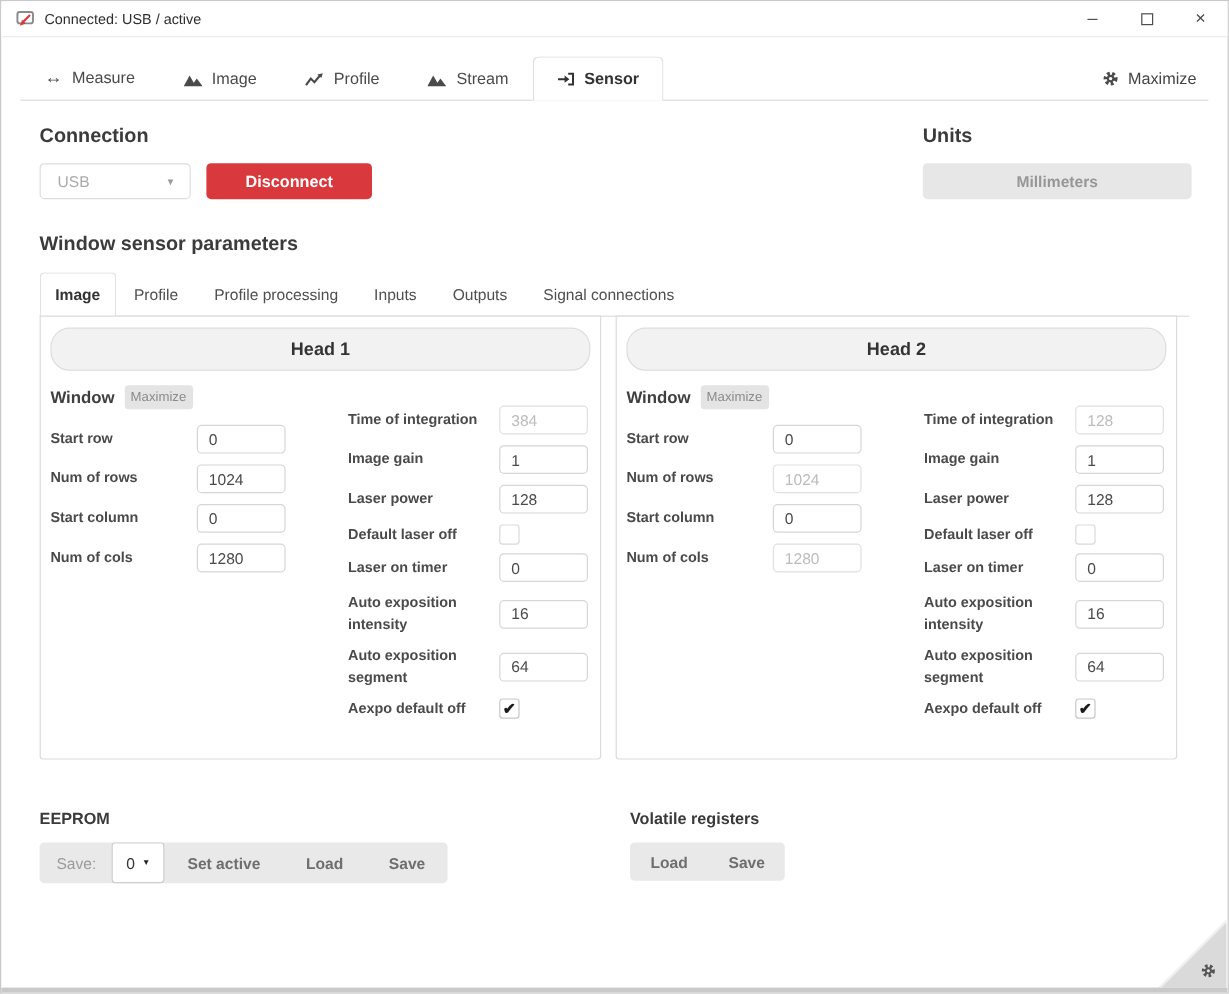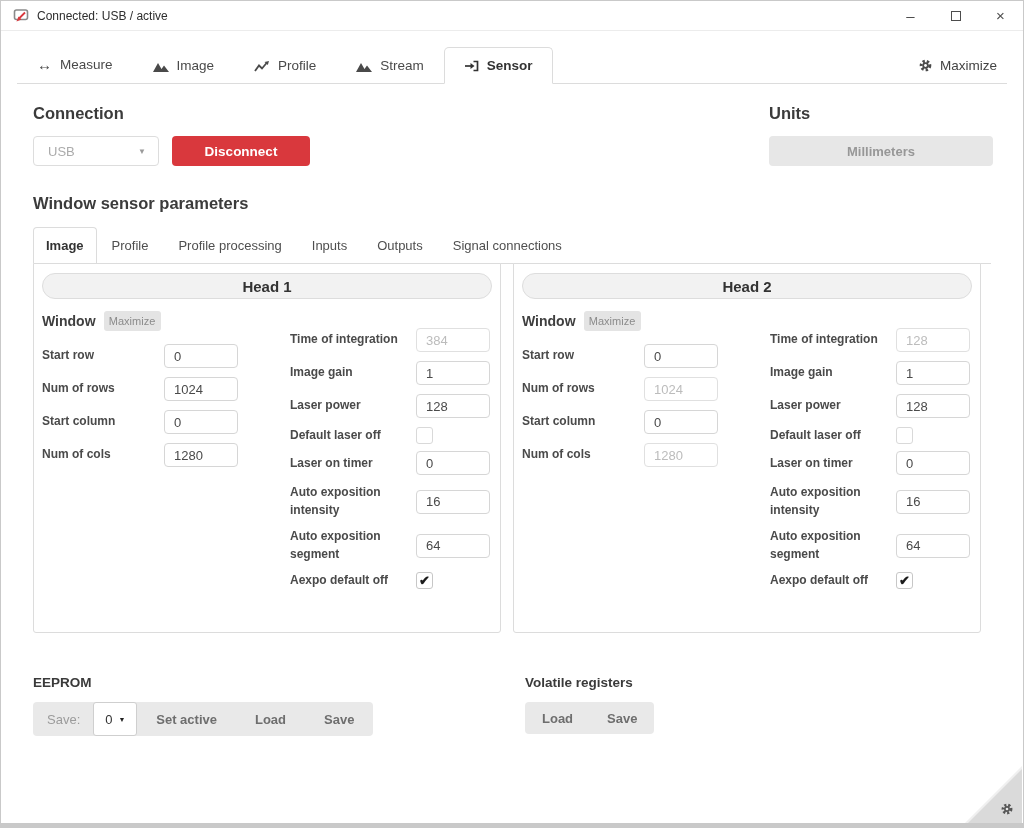--- a/index.html
+++ b/index.html
@@ -70,21 +70,21 @@
   .subtabs { display: flex; margin: 14px 32px 0 32px; border-bottom: 1px solid #dcdcdc; }
   .subtab { padding: 10px 14px; font-size: 13px; color: #4f4f4f; margin-bottom: -1px; border: 1px solid transparent; }
   .subtab.active {
     background: #fff; border: 1px solid #dcdcdc; border-bottom: 1px solid #fff;
     border-radius: 4px 4px 0 0; font-weight: 700; color: #333; padding: 10px 12px;
   }
   
   .panels-row { display: flex; justify-content: space-between; margin: -1px 42px 0 32px; }
   .panel { width: 468px; min-height: 370px; border: 1px solid #dcdcdc; border-radius: 0 0 3px 3px; background: #fff; }
   .panel-header {
-    margin: 9px 8px 0 8px; height: 26px; background: #f2f2f2; border: 1px solid #ddd; border-radius: 16px;
+    margin: 9px 8px 0 8px; height: 36px; background: #f2f2f2; border: 1px solid #ddd; border-radius: 16px;
     display: flex; align-items: center; justify-content: center; font-size: 15px; font-weight: 700; color: #333;
   }
   .panel-body { display: flex; padding: 4px 8px 0 8px; }
   .col-left { width: 205px; margin-right: 43px; }
   .col-right { flex: 1; padding-top: 25px; }
   .window-row { display: flex; align-items: center; margin: 8px 0 13px 0; }
   .window-label { font-size: 14px; font-weight: 700; color: #3f3f3f; }
   .btn-small {
     margin-left: 8px; width: 57px; height: 20px; border: none; border-radius: 3px; background: #e4e4e4;
     color: #8b8b8b; font-size: 11px; cursor: default; font-family: "Liberation Sans", sans-serif;

